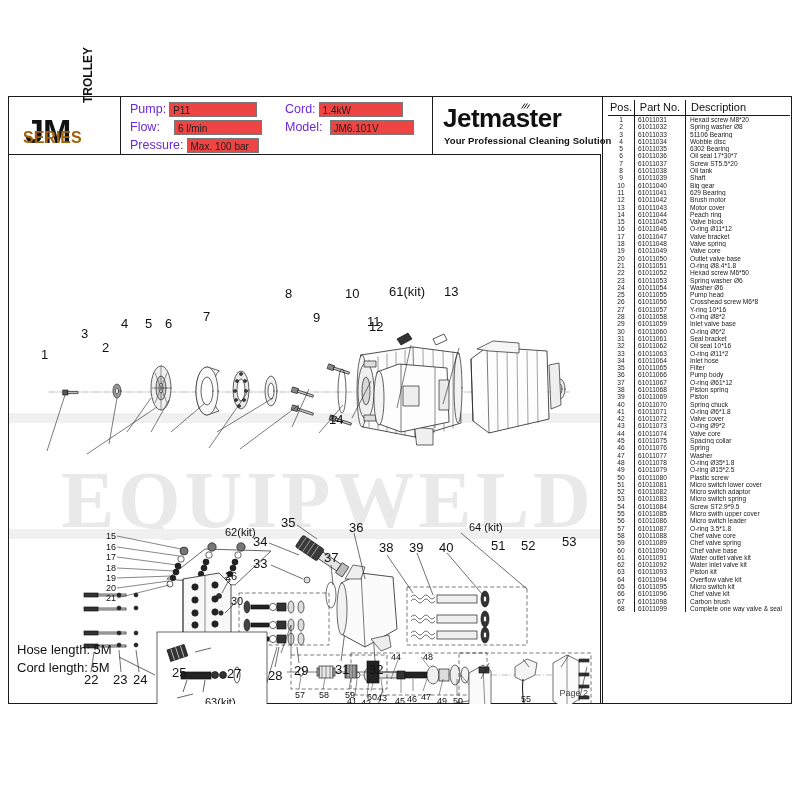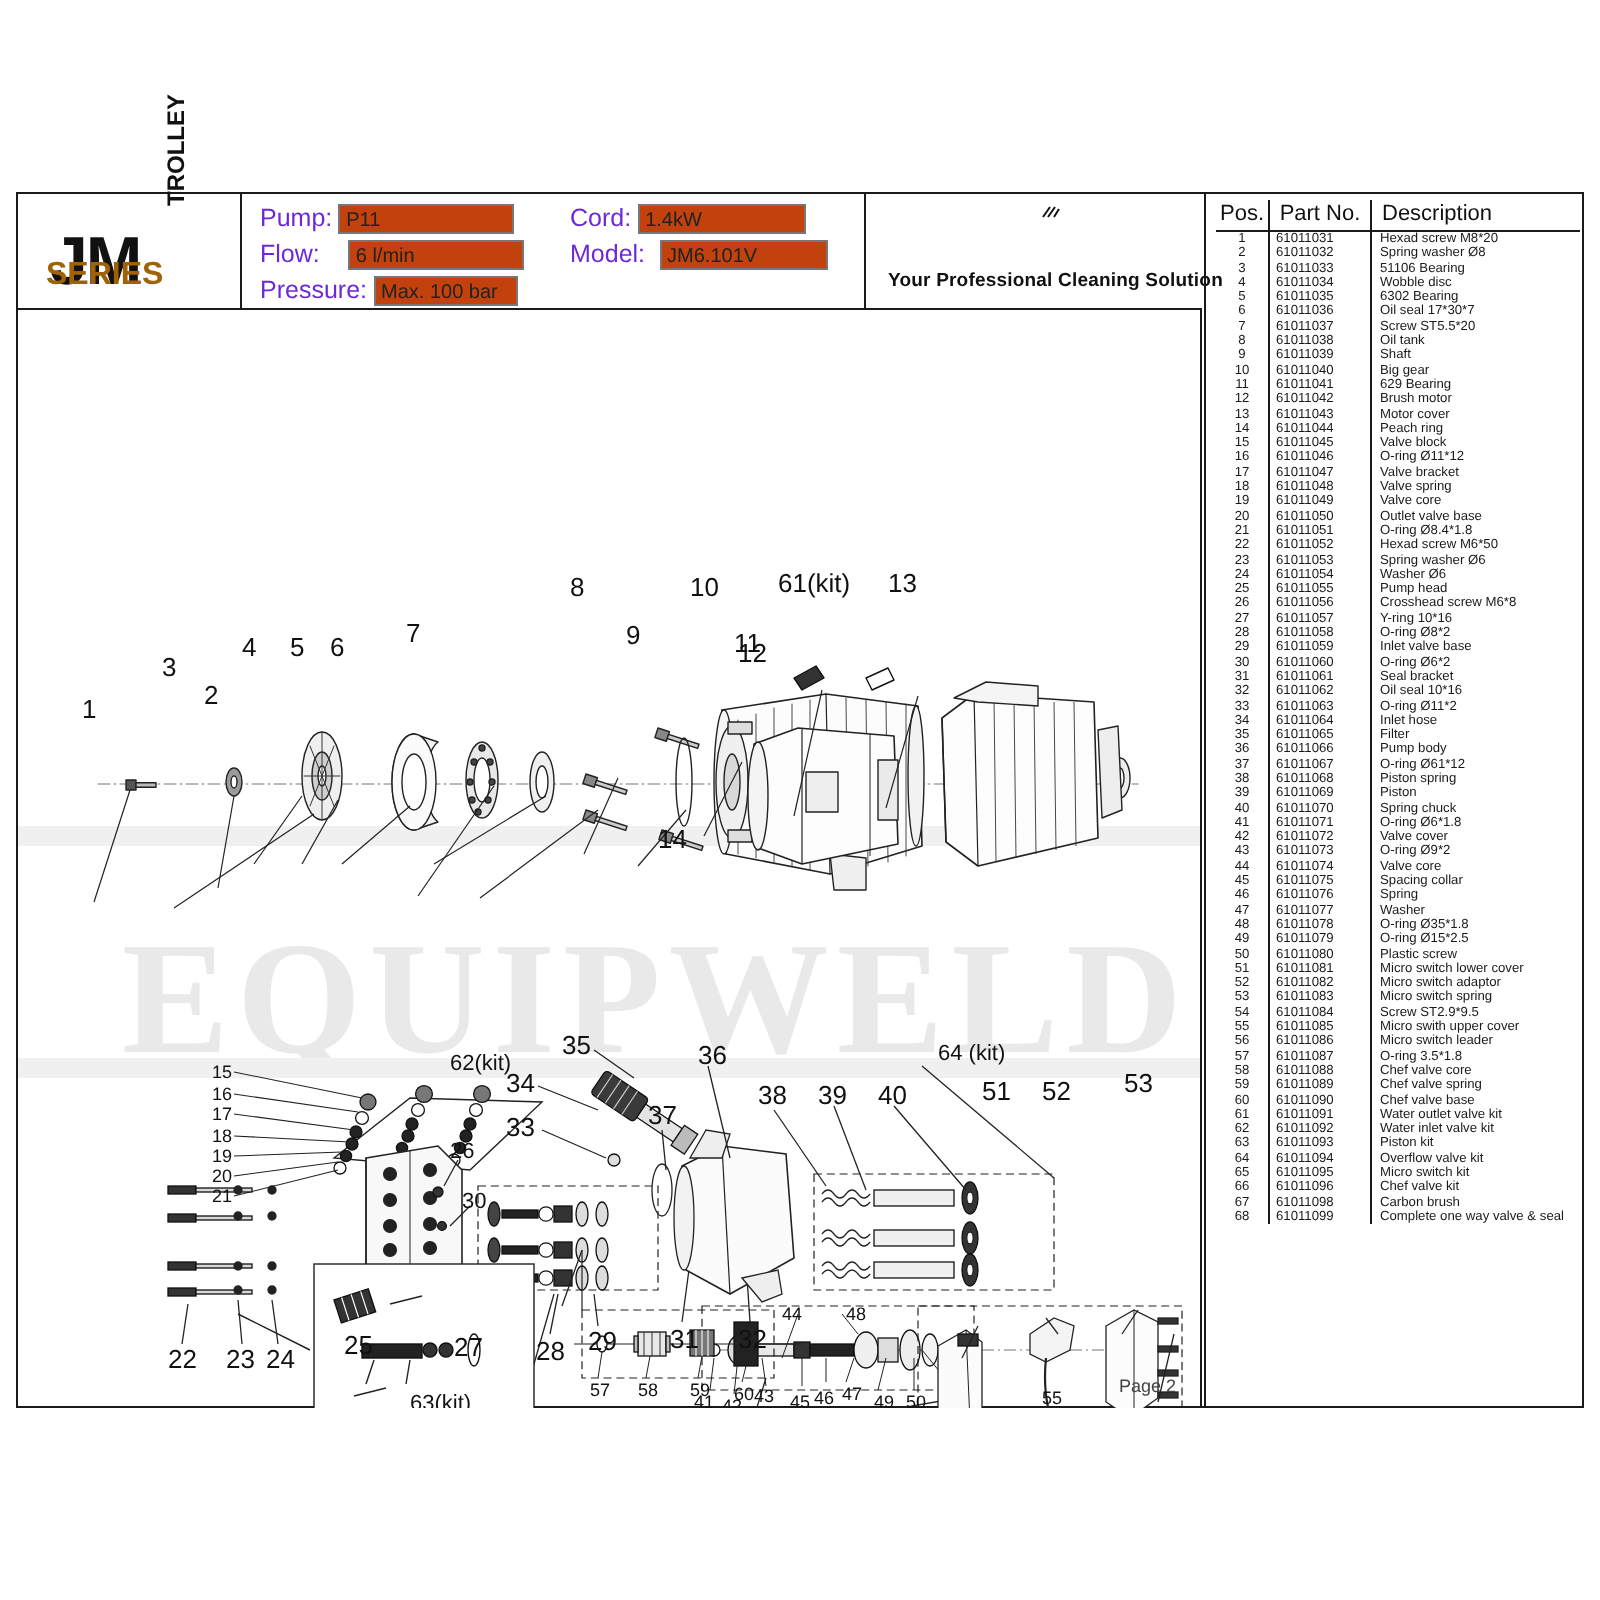--- a/index.html
+++ b/index.html
@@ -83,21 +83,21 @@
     align-items: center;
   }
   .spec-label {
     font-size: 12.5px;
     color: #6d28d9;
     margin-right: 3px;
     white-space: nowrap;
   }
   .spec-box {
     border: 1px solid #777;
-    background: #c2410c;
+    background: #ef4444;
     font-size: 10px;
     color: #222;
     padding: 1px 3px;
     box-sizing: border-box;
     height: 15px;
     line-height: 13px;
     white-space: nowrap;
     overflow: hidden;
   }
 
@@ -259,20 +259,21 @@
         <span class="spec-label">Cord:</span>
         <span class="spec-box" style="width:84px;">1.4kW</span>
       </div>
       <div class="spec-row" style="left:163px; top:21px;">
         <span class="spec-label">Model:</span>
         <span class="spec-box" style="width:84px; margin-left:4px;">JM6.101V</span>
       </div>
     </div>
 
     <div class="brand-cell">
+      <div class="brand-name">Jetmaster</div>
       <svg class="brand-accent" viewBox="0 0 9 6">
         <path d="M0.5,5.5 L4,0.5 M3,5.5 L6.5,0.5 M6,5.5 L8.5,1.5" stroke="#111" stroke-width="1" fill="none"></path>
       </svg>
       <div class="brand-tag">Your Professional Cleaning Solution</div>
     </div>
   </div>
 
   <div class="diagram-area">
 
     <div class="watermark">EQUIPWELD</div>
@@ -844,20 +845,24 @@
     <div class="callout sm" style="left:310px; top:534px;">58</div>
     <div class="callout sm" style="left:336px; top:534px;">59</div>
     <div class="callout sm" style="left:358px; top:536px;">60</div>
 
     <div class="callout md" style="left:216px; top:371px;">62(kit)</div>
     <div class="callout md" style="left:196px; top:541px;">63(kit)</div>
     <div class="callout md" style="left:460px; top:366px;">64 (kit)</div>
 
     <div class="callout md" style="left:72px; top:492px;"></div>
 
+    <div class="notes">
+      <div>Hose length: 5M</div>
+      <div>Cord length: 5M</div>
+    </div>
     <div class="page-no">Page 2</div>
   </div>
 
   <div class="table-area">
     <div class="tbl-left-rule"></div>
     <table class="tbl">
       <thead>
         <tr>
           <th class="c-pos">Pos.</th>
           <th class="c-part">Part No.</th>

